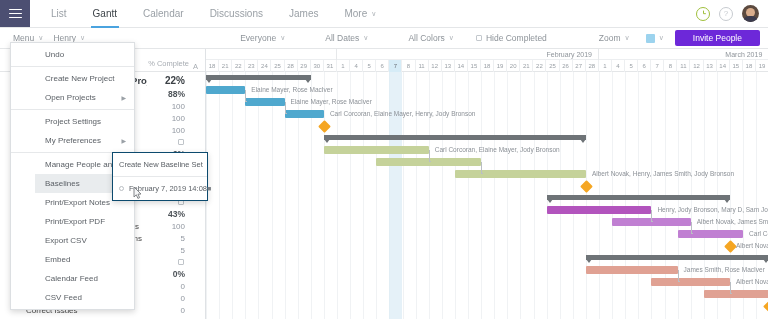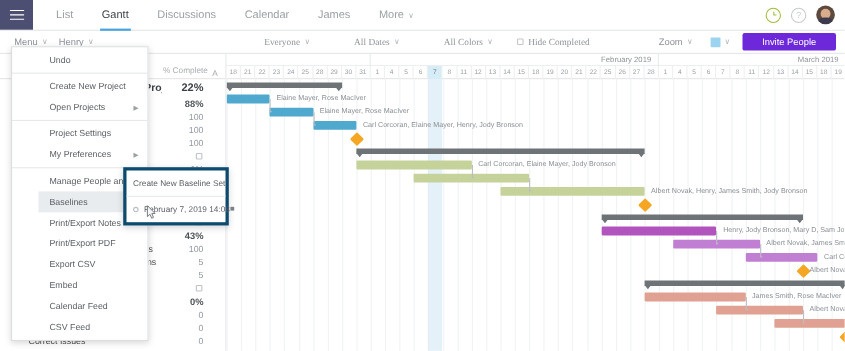--- a/index.html
+++ b/index.html
@@ -104,21 +104,21 @@
     z-index: 4;
   }
   .tb-item {
     padding: 0 5px;
     cursor: pointer;
     white-space: nowrap;
     display: flex;
     align-items: center;
   }
   #tb-left { display: flex; align-items: center; margin-left: 8px; }
-  #tb-center { display: flex; align-items: center; gap: 30px; margin-left: 145px; font-family: Liberation Serif, serif; }
+  #tb-center { display: flex; align-items: center; gap: 30px; margin-left: 145px; }
   #tb-right { margin-left: auto; display: flex; align-items: center; gap: 6px; padding-right: 8px; }
   .mini-check {
     width: 6px; height: 6px;
     border: 1px solid #c3c8cd;
     border-radius: 1px;
     margin-right: 4px;
     display: inline-block;
   }
   .color-swatch {
     width: 9px; height: 9px;
@@ -290,21 +290,21 @@
   .menu-item.highlight { background: #e9ecee; }
   .menu-sep { height: 1px; background: #e6e8ea; margin: 2px 0; }
   .submenu-arrow { margin-left: auto; font-size: 6px; color: #9aa0a6; }
 
   #baseline-submenu {
     position: absolute;
     left: 112px;
     top: 152px;
     width: 96px;
     background: #ffffff;
-    border: 3px solid #0c4a6e;
+    border: 1px solid #0c4a6e;
     box-shadow: 0 2px 6px rgba(0,0,0,.16);
     z-index: 41;
     font-size: 7.5px;
     padding: 2px 0;
   }
   .sub-item {
     padding: 5px 6px;
     color: #5b6066;
     display: flex;
     align-items: center;
@@ -341,24 +341,24 @@
     </div>
   </div>
   <div id="nav-tabs">
       <div class="nav-tab">
         <span>List</span>
       </div>
       <div class="nav-tab active">
         <span>Gantt</span>
       </div>
       <div class="nav-tab">
+        <span>Calendar</span>
+      </div>
+      <div class="nav-tab">
         <span>Discussions</span>
-      </div>
-      <div class="nav-tab">
-        <span>Calendar</span>
       </div>
       <div class="nav-tab">
         <span>James</span>
       </div>
       <div class="nav-tab">
         <span>More</span>
         <span class="caret">∨</span>
       </div>
     </div>
   <div id="nav-right">

